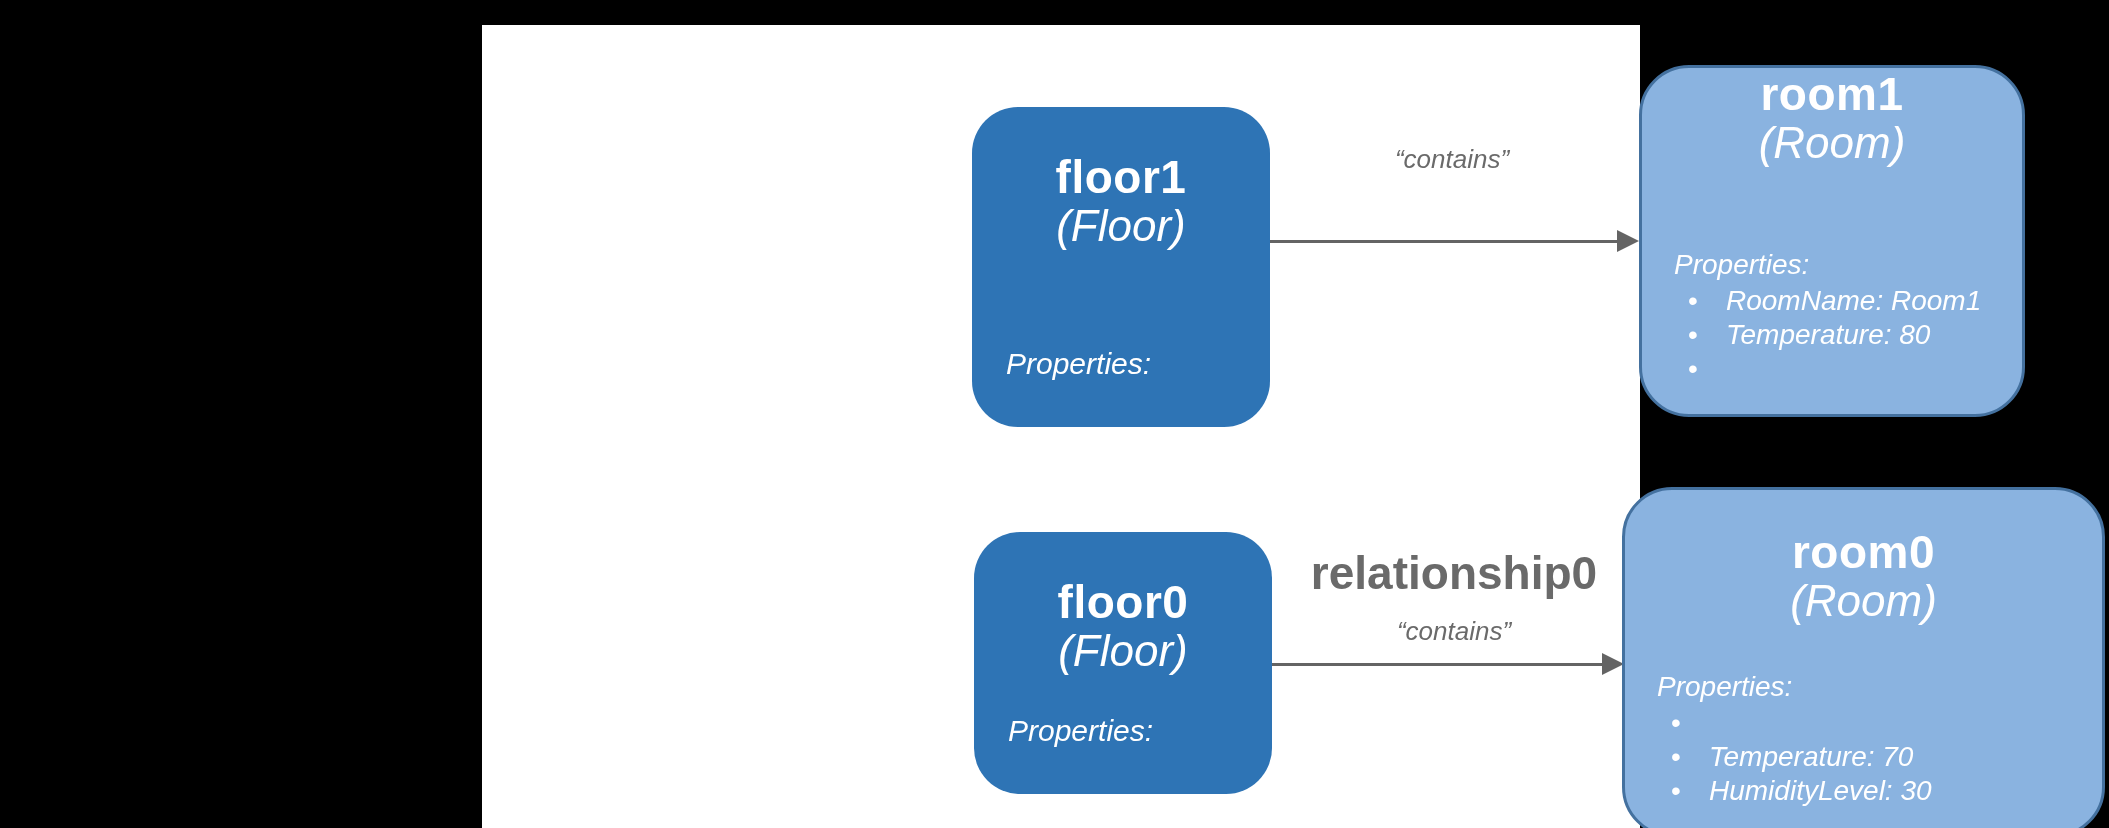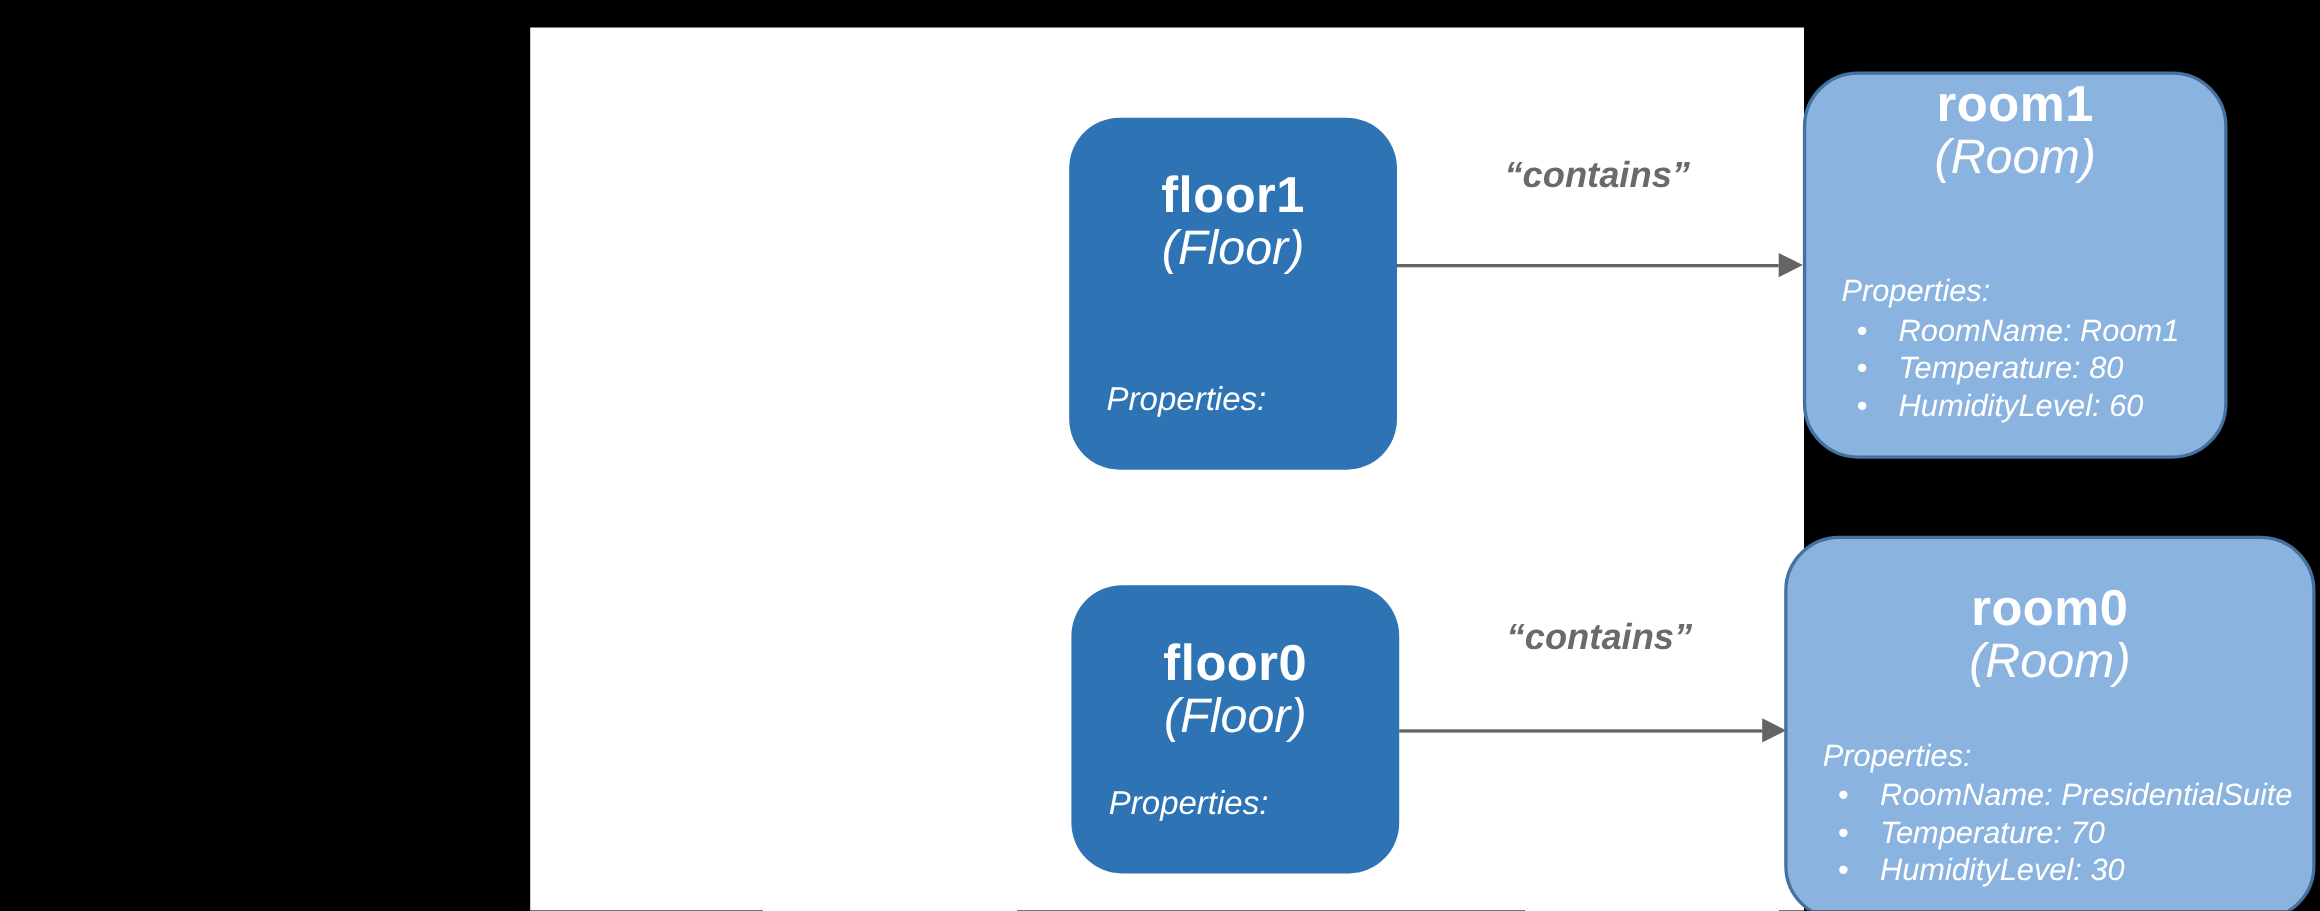--- a/index.html
+++ b/index.html
@@ -74,24 +74,23 @@
   }
   #rel1 { left: 795px; top: 102px; }
   #rel0 { left: 797px; top: 522px; }
   .rel-name {
     font-weight: bold;
     font-size: 46px;
     line-height: 52px;
   }
   .rel-predicate {
     font-style: italic;
-    font-size: 33px;
+    font-size: 26px;
     line-height: 40px;
     margin-top: 12px;
-    font-weight: bold;
   }
 
   .arrow-line {
     position: absolute;
     height: 3px;
     background: var(--arrow, #646464);
   }
   .arrow-head {
     position: absolute;
     width: 0; height: 0;
@@ -130,45 +129,44 @@
         <div class="prop-row">
           <span class="prop-bullet">•</span>
           <span>RoomName: Room1</span>
         </div>
         <div class="prop-row">
           <span class="prop-bullet">•</span>
           <span>Temperature: 80</span>
         </div>
         <div class="prop-row">
           <span class="prop-bullet">•</span>
-          <span>HumidityLevel: 60</span>
         </div>
       </div>
     </div>
 
     <div class="entity floor" id="floor0">
       <div class="entity-title">floor0</div>
       <div class="entity-type">(Floor)</div>
       <div class="props-label">Properties:</div>
     </div>
 
     <div class="rel" id="rel0">
+      <div class="rel-name">relationship0</div>
       <div class="rel-predicate">“contains”</div>
     </div>
     <div class="arrow-line" id="arrow2-line"></div>
     <div class="arrow-head" id="arrow2-head"></div>
 
     <div class="entity room" id="room0">
       <div class="entity-title">room0</div>
       <div class="entity-type">(Room)</div>
       <div class="props">
         <div class="props-label">Properties:</div>
         <div class="prop-row">
           <span class="prop-bullet">•</span>
-          <span>RoomName: PresidentialSuite</span>
         </div>
         <div class="prop-row">
           <span class="prop-bullet">•</span>
           <span>Temperature: 70</span>
         </div>
         <div class="prop-row">
           <span class="prop-bullet">•</span>
           <span>HumidityLevel: 30</span>
         </div>
       </div>

